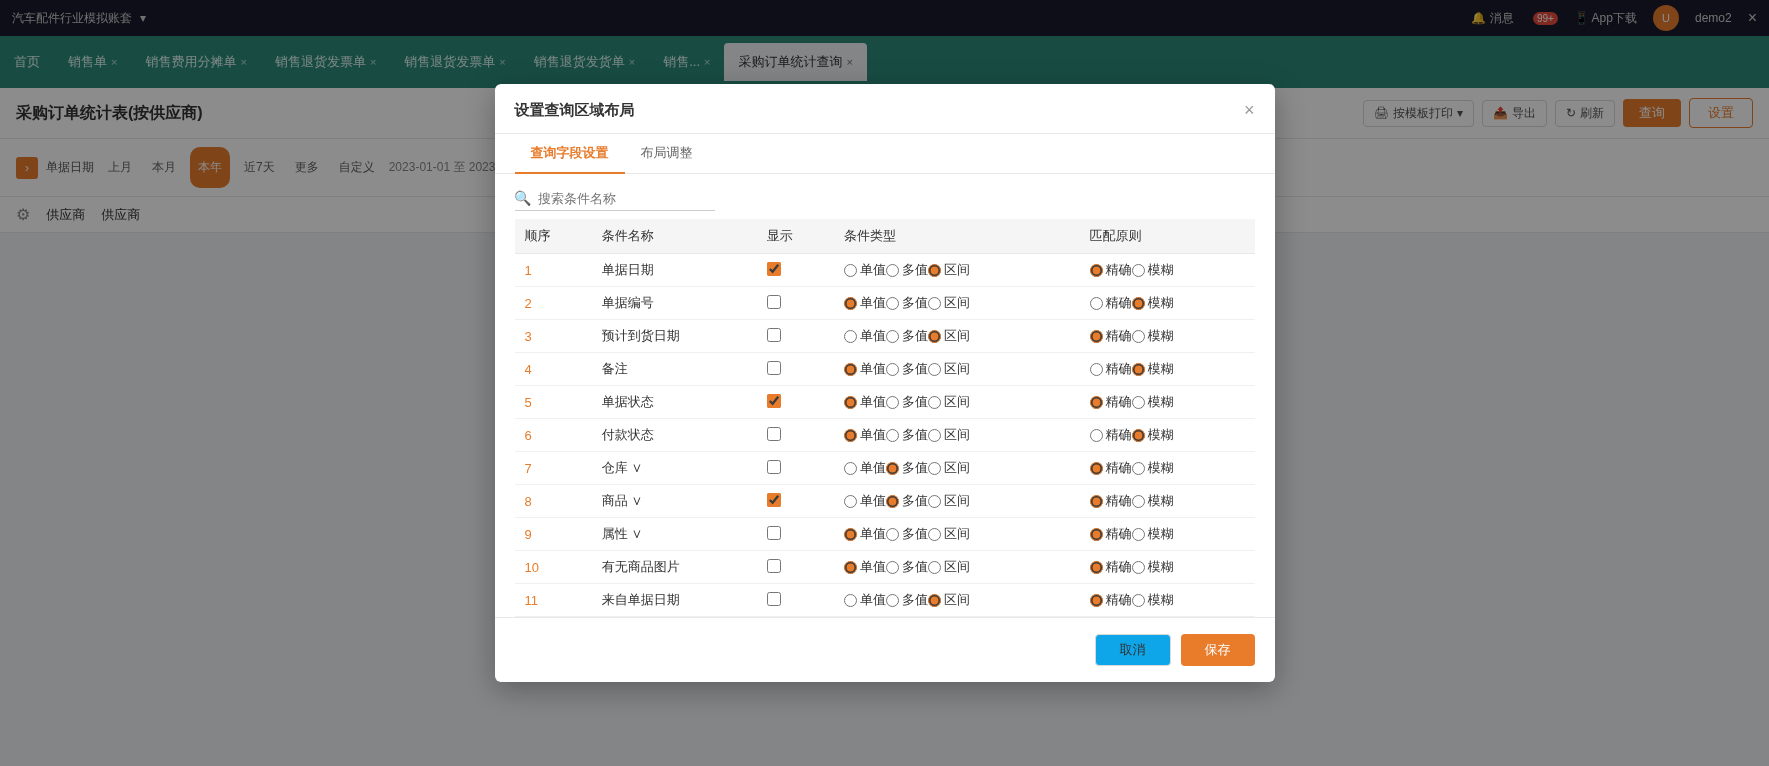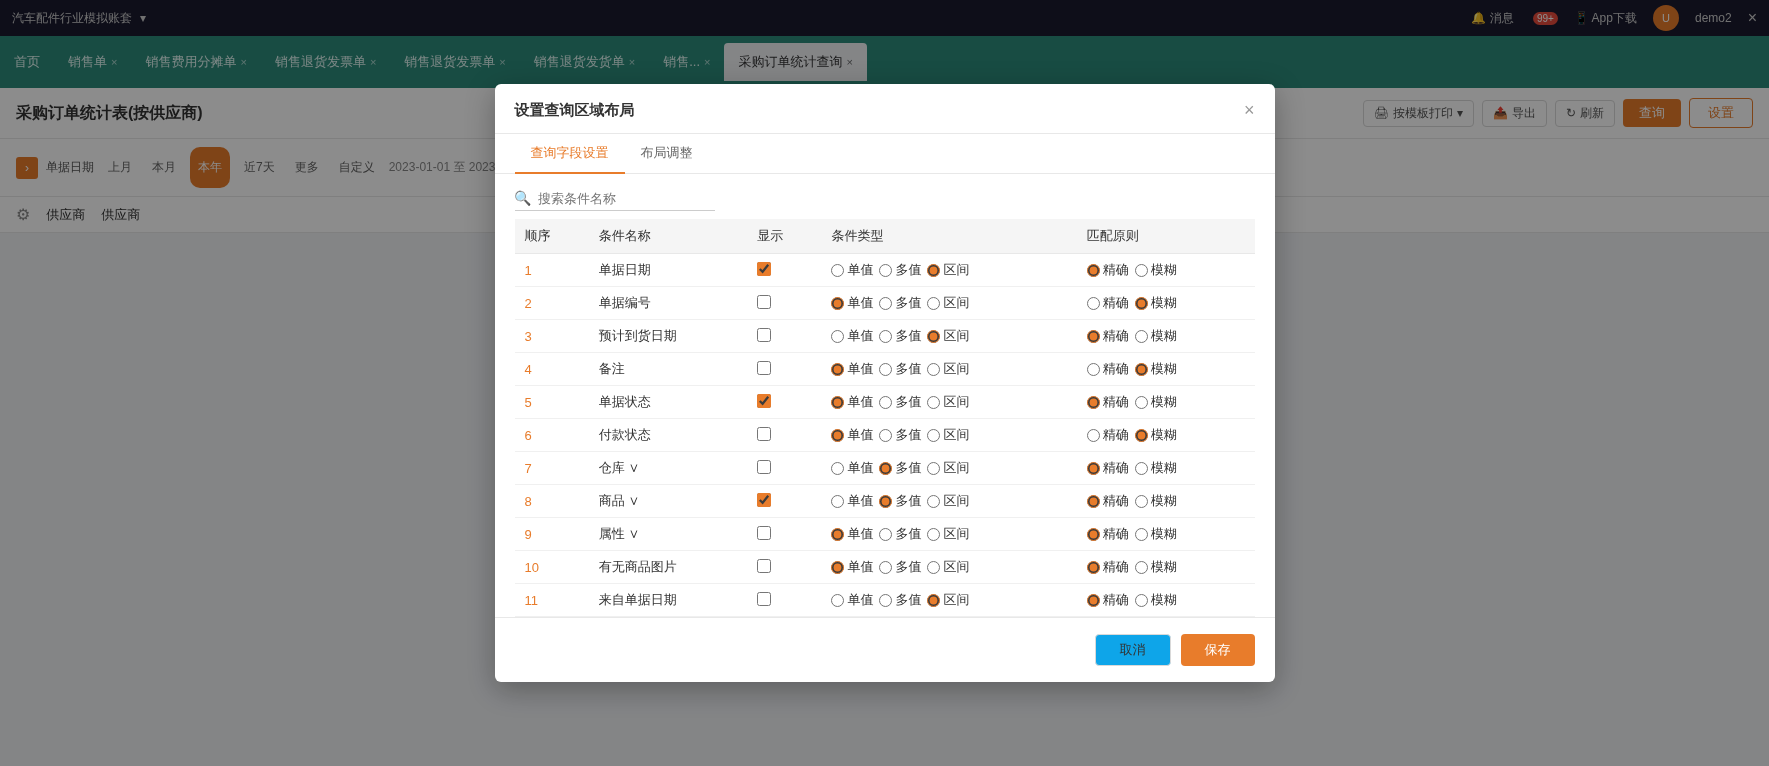--- a/index.html
+++ b/index.html
@@ -128,21 +128,21 @@
       padding: 10px 16px;
       cursor: pointer;
       font-size: 13px;
       color: #666;
       border-bottom: 2px solid transparent;
       margin-bottom: -1px;
     }
     .dialog-tab.active {
       color: #e87c2b;
       border-bottom: 2px solid #e87c2b;
-      font-weight: 400;
+      font-weight: 700;
     }
 
     
     .dialog-search {
       padding: 12px 20px 8px;
     }
     .search-box {
       display: flex;
       align-items: center;
       border-bottom: 1px solid #ccc;
@@ -184,21 +184,21 @@
       padding: 7px 10px;
       border-bottom: 1px solid #f0f0f0;
       font-size: 13px;
       color: #333;
       vertical-align: middle;
     }
 
     .order-num { color: #e87c2b; font-weight: 500; }
 
     
-    .radio-group { display: flex; align-items: center; gap: 6px; }
+    .radio-group { display: flex; align-items: center; gap: 0; }
     .radio-item { display: flex; align-items: center; gap: 3px; cursor: pointer; }
     .radio-item input[type="radio"] { accent-color: #e87c2b; cursor: pointer; }
 
     input[type="checkbox"] { accent-color: #e87c2b; cursor: pointer; width: 14px; height: 14px; }
 
     
     .dialog-footer {
       padding: 16px 20px;
       display: flex;
       justify-content: flex-end;

